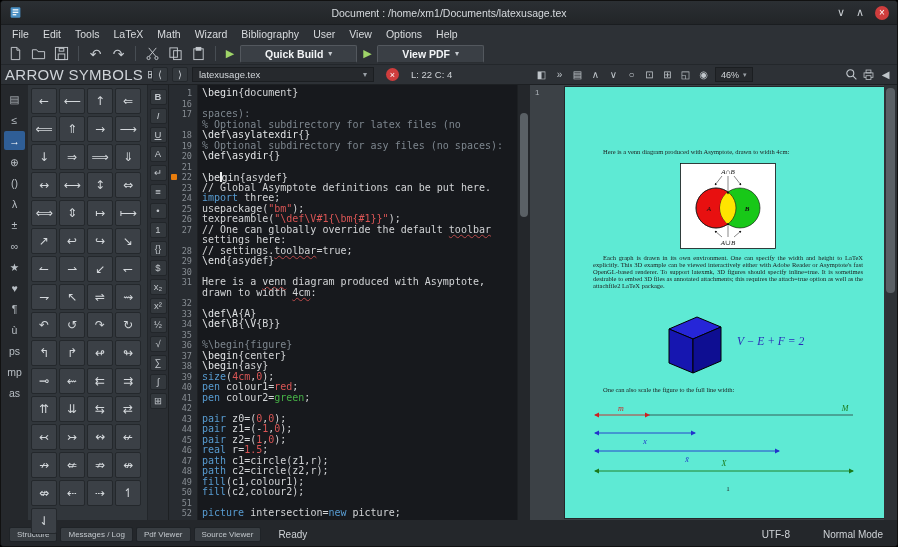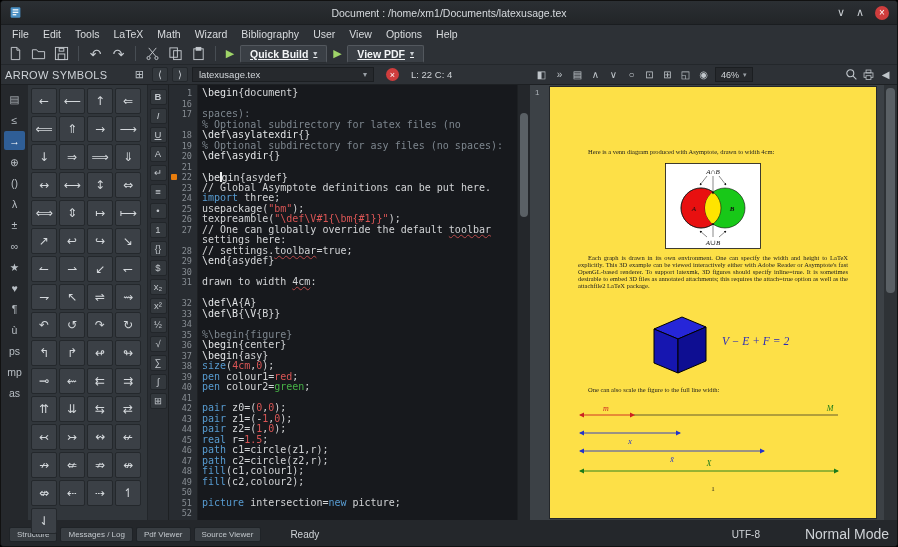--- a/index.html
+++ b/index.html
@@ -23,28 +23,28 @@
 
   
   .toolbar{height:22px;background:#2d3136;border-bottom:1px solid #23272b;display:flex;
            align-items:center;padding-left:4px;gap:2px;}
   .tbtn{width:21px;height:19px;display:flex;align-items:center;justify-content:center;border-radius:2px;}
   .tbtn svg{display:block;}
   .tbtn .tx{color:#c6cbd0;font-size:14px;line-height:14px;}
   .tsep{width:1px;height:15px;background:#474d53;margin:0 4px;}
   .playbtn{color:#9fd468;font-size:11px;width:16px;text-align:center;}
   .combo-btn{display:flex;align-items:center;gap:5px;background:#3a3f45;border:1px solid #53585e;
-             border-bottom-color:#2a2e32;border-radius:2px;height:18px;padding:0 9px;color:#f2f4f6;
-             font-weight:bold;font-size:10.5px;text-decoration:underline;}
+             border-bottom-color:#2a2e32;border-radius:2px;height:18px;padding:0 24px;color:#f2f4f6;
+             font-weight:bold;font-size:10.5px;}
   .combo-btn .chev{font-size:8px;color:#c6cbd0;font-weight:normal;}
 
   
   .subbar{height:20px;background:#2d3136;border-bottom:1px solid #1d2023;display:flex;align-items:center;}
   .sub-left{width:147px;display:flex;align-items:center;padding:0 4px;gap:4px;}
-  .panel-title{font-size:11px;color:#ced3d8;letter-spacing:.3px;white-space:nowrap;flex:1;}
+  .panel-title{font-size:15px;color:#ced3d8;letter-spacing:.3px;white-space:nowrap;flex:1;}
   .sub-ico{color:#bcc2c7;font-size:11px;line-height:11px;}
   .sub-mid{width:382px;display:flex;align-items:center;gap:4px;padding:0 4px;}
   .navbtn{width:16px;height:15px;display:flex;align-items:center;justify-content:center;
           color:#c6cbd0;font-size:10px;background:#34393e;border:1px solid #23272b;border-radius:2px;}
   .filecombo{width:182px;height:15px;background:#26292d;border:1px solid #1b1e21;border-rad​ius:2px;
              display:flex;align-items:center;padding:0 6px;color:#d2d6da;font-size:9.5px;}
   .filecombo .chev{margin-left:auto;font-size:8px;color:#9aa0a6;}
   .closedoc{width:13px;height:13px;border-radius:50%;background:#cf3d3d;color:#fff;display:flex;
             align-items:center;justify-content:center;font-size:9px;margin-left:8px;}
   .linecol{font-size:9.5px;color:#cfd3d7;margin-left:8px;white-space:nowrap;}
@@ -98,46 +98,46 @@
   .tok-sp{color:#d2d4d6;text-decoration:underline;text-decoration-style:wavy;
           text-decoration-color:#b94a4a;text-decoration-thickness:1px;text-underline-offset:1px;text-align:right;}
   .tok-caret{display:inline-block;width:1.5px;height:10px;background:#eceeef;vertical-align:-1px;}
   .vscroll{position:absolute;left:516px;top:0;bottom:0;width:13px;background:#24272b;
            border-left:1px solid #1d2023;}
   .vscroll .thumb{position:absolute;left:2px;right:2px;top:28px;height:104px;background:#5a6065;border-radius:4px;}
 
   
   .pdfpanel{position:absolute;left:529px;top:0;right:0;bottom:0;background:#3c4146;}
   .pg-ind{position:absolute;left:5px;top:3px;font-size:8px;color:#aeb4b9;}
-  .page{position:absolute;left:20px;top:2px;width:326px;height:431px;background:#fde047;
+  .page{position:absolute;left:35px;top:2px;width:326px;height:431px;background:#5eead4;
         box-shadow:0 0 0 1px #24272a;}
   .page p{margin:0;color:#1c1c1c;font-family:"Liberation Serif","DejaVu Serif",serif;
           font-size:6.5px;line-height:6.9px;text-align:justify;}
   .p1{position:absolute;left:28px;right:28px;top:62px;text-indent:10px;}
   .vennsvg{position:absolute;left:115px;top:76px;}
   .p2{position:absolute;left:28px;right:28px;top:168px;text-indent:10px;}
   .cubesvg{position:absolute;left:92px;top:220px;}
   .formula{position:absolute;left:172px;top:248px;color:#2a2ab8;font-family:"Liberation Serif",serif;
            font-style:italic;font-size:11.5px;}
   .p3{position:absolute;left:28px;right:28px;top:300px;text-indent:10px;}
   .scalesvg{position:absolute;left:26px;top:316px;}
   .pgnum{position:absolute;left:0;right:0;top:398px;text-align:center;color:#1c1c1c;
          font-family:"Liberation Serif",serif;font-size:7px;}
   .pdfscroll{position:absolute;right:0;top:0;bottom:0;width:13px;background:#2e3236;}
   .pdfscroll .thumb2{position:absolute;left:2px;right:2px;top:3px;height:205px;background:#5a6065;border-radius:4px;}
   svg text{font-family:"Liberation Serif","DejaVu Serif",serif;}
 
   
-  .statusbar{height:28px;background:#24272b;display:flex;align-items:center;padding:0 8px;gap:19px;}
+  .statusbar{height:28px;background:#24272b;display:flex;align-items:center;padding:0 8px;gap:7px;}
   .st-tabs{display:flex;gap:3px;}
   .st-tab{font-size:8px;color:#c2c7cc;background:#383d42;border:1px solid #1f2327;border-radius:2px;
           padding:2px 7px;white-space:nowrap;}
   .ready{font-size:10px;color:#cfd3d7;margin-left:10px;flex:1;}
   .enc{font-size:10px;color:#cfd3d7;margin-right:26px;}
-  .mode{font-size:14px;color:#cfd3d7;}
+  .mode{font-size:10px;color:#cfd3d7;margin-right:6px;}
 </style>
 </head>
 <body>
 
 <div class="window" data-name="application-window">
 
   <div class="titlebar" data-name="titlebar">
     <span class="app-icon" data-name="app-icon">
       <svg width="13" height="13" viewBox="0 0 16 16">
           <rect x="2" y="1.5" width="12" height="13" rx="1.5" fill="#4a90c4"></rect>
@@ -526,20 +526,21 @@
         <div class="code-row" data-name="code-line"><span class="tok-cmd">\be</span><span class="tok-caret" data-name="text-caret"></span><span class="tok-cmd">gin</span><span class="tok-pl">{asydef}</span></div>
         <div class="code-row" data-name="code-line"><span class="tok-pl">// Global Asymptote definitions can be put here.</span></div>
         <div class="code-row" data-name="code-line"><span class="tok-kw">import</span><span class="tok-pl"> three;</span></div>
         <div class="code-row" data-name="code-line"><span class="tok-pl">usepackage(</span><span class="tok-str">"bm"</span><span class="tok-pl">);</span></div>
         <div class="code-row" data-name="code-line"><span class="tok-pl">texpreamble(</span><span class="tok-str">"\def\V#1{\bm{#1}}"</span><span class="tok-pl">);</span></div>
         <div class="code-row" data-name="code-line"><span class="tok-pl">// One can globally override the default </span><span class="tok-sp">toolbar</span></div>
         <div class="code-row" data-name="code-line"><span class="tok-pl">settings here:</span></div>
         <div class="code-row" data-name="code-line"><span class="tok-pl">// settings.</span><span class="tok-sp">toolbar</span><span class="tok-pl">=true;</span></div>
         <div class="code-row" data-name="code-line"><span class="tok-cmd">\end</span><span class="tok-pl">{asydef}</span></div>
         <div class="code-row" data-name="code-line">&nbsp;</div>
+        <div class="code-row" data-name="code-line"><span class="tok-pl">Here is a </span><span class="tok-sp">venn</span><span class="tok-pl"> diagram produced with Asymptote,</span></div>
         <div class="code-row" data-name="code-line"><span class="tok-pl">drawn to width </span><span class="tok-sp">4cm</span><span class="tok-pl">:</span></div>
         <div class="code-row" data-name="code-line">&nbsp;</div>
         <div class="code-row" data-name="code-line"><span class="tok-cmd">\def\A</span><span class="tok-pl">{A}</span></div>
         <div class="code-row" data-name="code-line"><span class="tok-cmd">\def\B</span><span class="tok-pl">{</span><span class="tok-cmd">\V</span><span class="tok-pl">{B}}</span></div>
         <div class="code-row" data-name="code-line">&nbsp;</div>
         <div class="code-row" data-name="code-line"><span class="tok-cmt">%\begin{figure}</span></div>
         <div class="code-row" data-name="code-line"><span class="tok-cmd">\begin</span><span class="tok-pl">{center}</span></div>
         <div class="code-row" data-name="code-line"><span class="tok-cmd">\begin</span><span class="tok-pl">{asy}</span></div>
         <div class="code-row" data-name="code-line"><span class="tok-kw">size</span><span class="tok-pl">(</span><span class="tok-num">4cm</span><span class="tok-pl">,</span><span class="tok-num">0</span><span class="tok-pl">);</span></div>
         <div class="code-row" data-name="code-line"><span class="tok-kw">pen</span><span class="tok-pl"> colour1=</span><span class="tok-num">red</span><span class="tok-pl">;</span></div>

